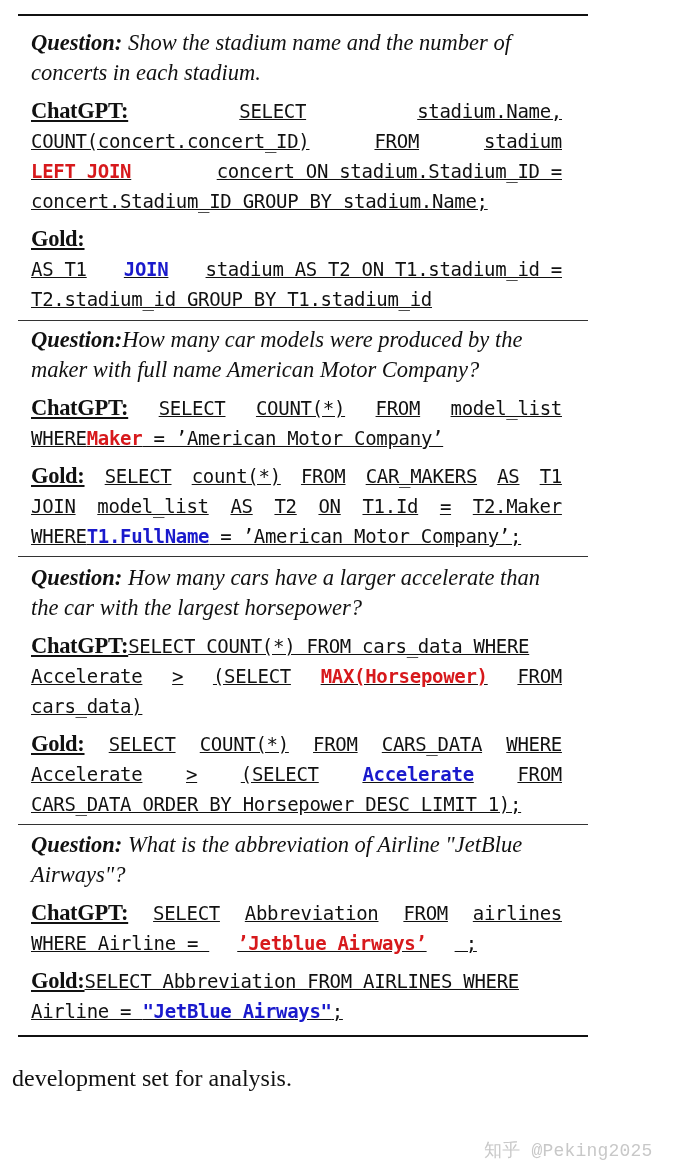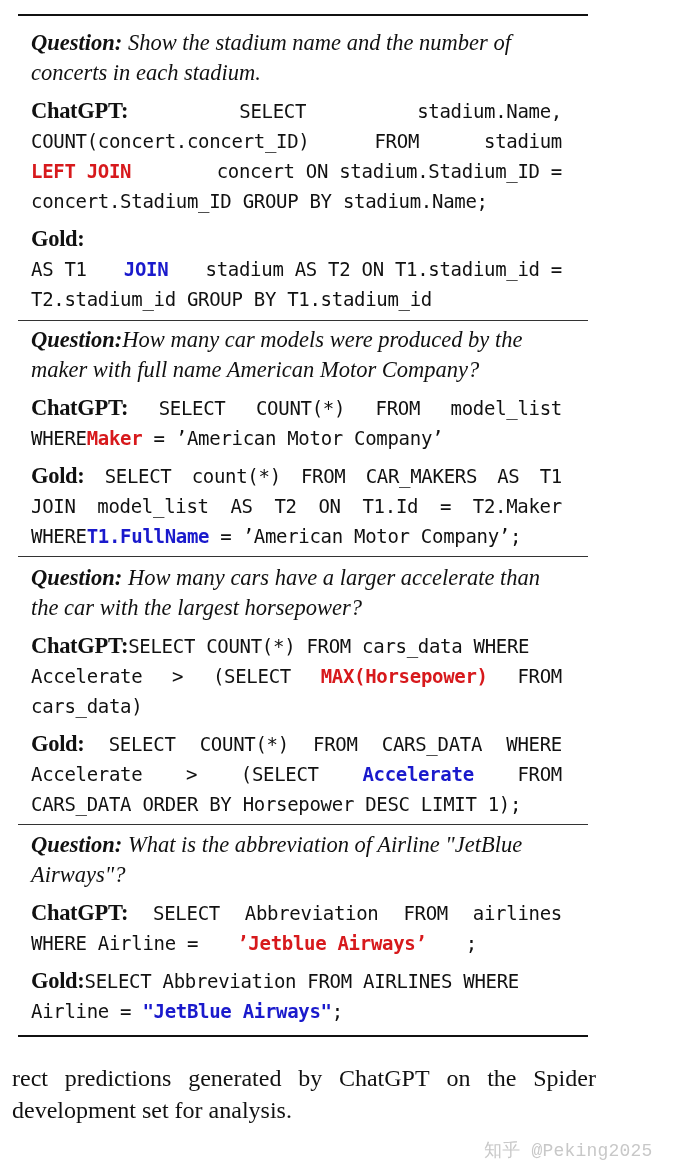--- a/index.html
+++ b/index.html
@@ -4,21 +4,21 @@
 <style>
   html, body { margin: 0; padding: 0; background: #ffffff; }
   body { width: 678px; height: 1168px; position: relative; overflow: hidden; color: #111; }
   .rule { position: absolute; left: 18px; width: 570px; background: #111; }
   .rule.thick { height: 2px; }
   .rule.thin { height: 1px; background: #333; }
   .block { position: absolute; left: 31px; width: 531px; }
   .para { font-family: "Liberation Serif", serif; font-size: 22.5px; line-height: 30px; margin: 0; text-align: justify; text-align-last: left; font-style: italic; }
   .lbl { font-family: "Liberation Serif", serif; font-weight: bold; font-size: 22.5px; }
   .code { font-family: "DejaVu Sans Mono", monospace; font-size: 19px; line-height: 30px; letter-spacing: -0.3px; }
-  .row { margin: 0; line-height: 30px; white-space: nowrap; display: flex; justify-content: space-between; align-items: baseline; }
+  .row { margin: 0; line-height: 30px; white-space: nowrap; display: flex; justify-content: space-between; align-items: baseline; text-decoration: underline; }
   .row.left { justify-content: flex-start; gap: 0; }
   .err { color: #d7191c; font-weight: bold; }
   .ok { color: #1a1acc; font-weight: bold; }
   .caption { position: absolute; left: 12px; top: 1062px; width: 584px; font-family: "Liberation Serif", serif; font-size: 24px; line-height: 32px; color: #111; }
   .caption p { margin: 0; display: flex; justify-content: space-between; white-space: nowrap; }
   .caption p.last { justify-content: flex-start; }
   .watermark { position: absolute; left: 484px; top: 1122px; font-family: Liberation Mono, monospace; font-size: 18px; color: #c8c8c8; letter-spacing: 0.2px; margin-top: 16px; }
 </style>
 </head>
 <body>
@@ -165,28 +165,18 @@
       </p>
     <p class="row left code" style="white-space:pre;gap:28px;"><span>WHERE Airline = </span><span class="err">’Jetblue Airways’</span><span> ;</span></p>
   </div>
   <div style="margin-top:8px;">
     <p class="row left code" style="white-space:pre;"><span class="lbl">Gold:</span> <span>SELECT Abbreviation FROM AIRLINES WHERE</span></p>
     <p class="row left code" style="white-space:pre;"><span>Airline = </span><span class="ok">"JetBlue Airways"</span><span>;</span></p>
   </div>
 </div>
 
 <div class="caption">
-  <p>
-      <span>rect</span>
-      <span>predictions</span>
-      <span>generated</span>
-      <span>by</span>
-      <span>ChatGPT</span>
-      <span>on</span>
-      <span>the</span>
-      <span>Spider</span>
-    </p>
   <p class="last">
       <span>development set for analysis.</span>
     </p>
 </div>
 
 <div class="watermark">知乎 @Peking2025</div>
 
 </body></html>

